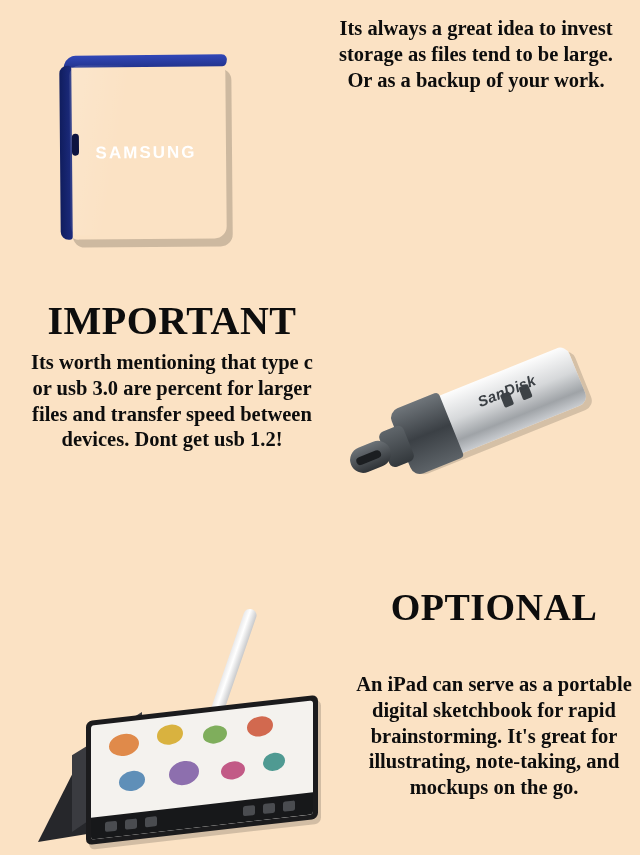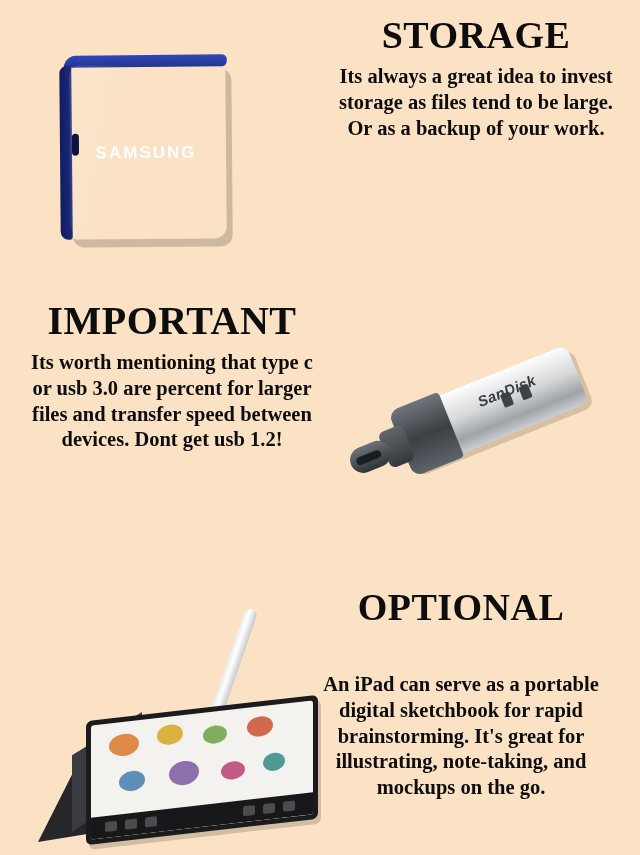--- a/index.html
+++ b/index.html
@@ -203,21 +203,21 @@
     font-weight: bold;
     font-style: italic;
     font-size: 15px;
     color: #3a3f44;
     letter-spacing: 0.3px;
   }
 
   
   .sec-optional-text {
     position: absolute;
-    left: 315px;
+    left: 348px;
     top: 588px;
     width: 292px;
   }
   .sec-optional-text .heading { font-size: 38px; margin-bottom: 8px; }
   .sec-optional-text .body-text { font-size: 20.5px; margin-top: 44px; }
 
   
   .ipad-wrap {
     position: absolute;
     left: 20px;
@@ -314,21 +314,20 @@
   <div class="ssd-wrap">
     <div class="ssd-top"></div>
     <div class="ssd-side"></div>
     <div class="ssd-body"></div>
     <div class="ssd-gloss"></div>
     <div class="ssd-port"></div>
     <div class="ssd-brand">SAMSUNG</div>
   </div>
 
   <div class="sec-storage-text">
-    <div class="heading">STORAGE</div>
     <div class="body-text">Its always a great idea to invest storage as files tend to be large. Or as a backup of your work.</div>
   </div>
 
   <div class="sec-important-text">
     <div class="heading">IMPORTANT</div>
     <div class="body-text">Its worth mentioning that type c or usb 3.0 are percent for larger files and transfer speed between devices. Dont get usb 1.2!</div>
   </div>
 
   <div class="usb-wrap">
     <div class="usb-body"></div>

